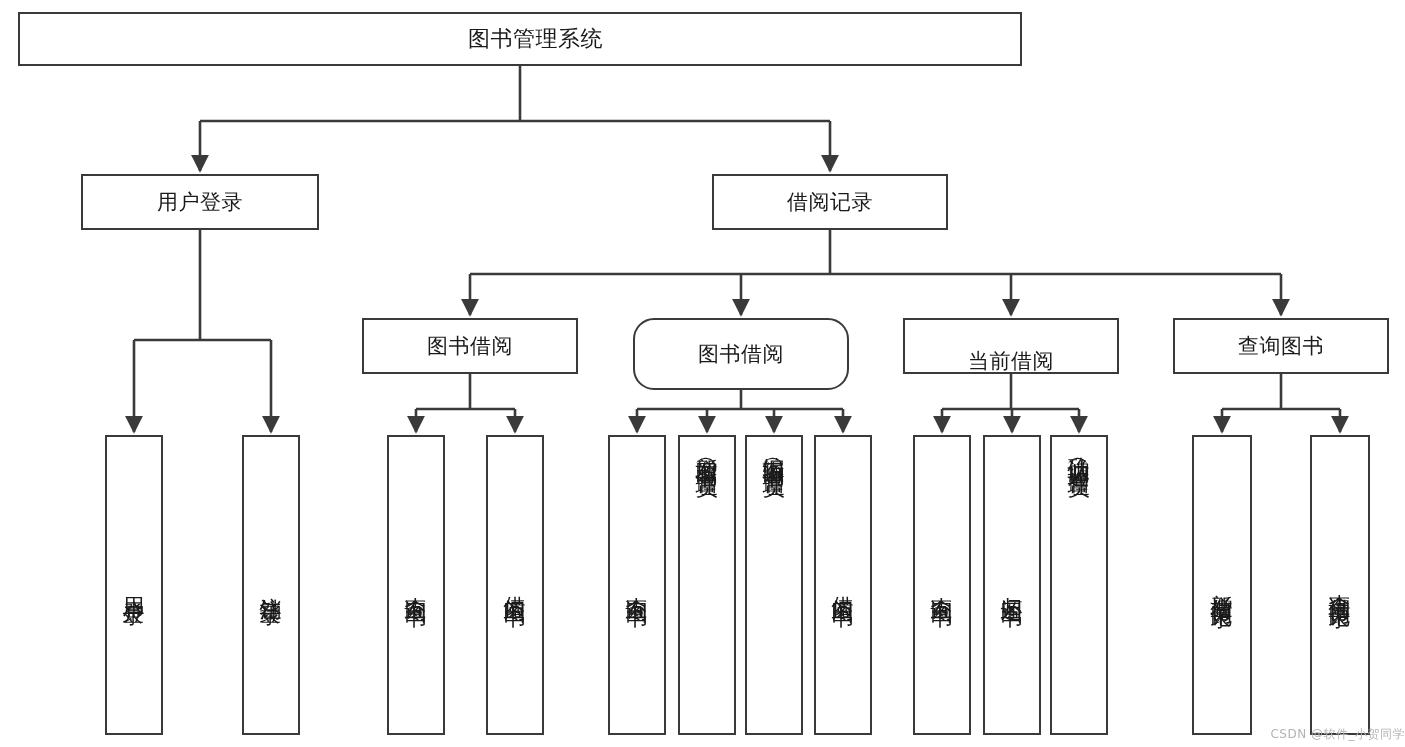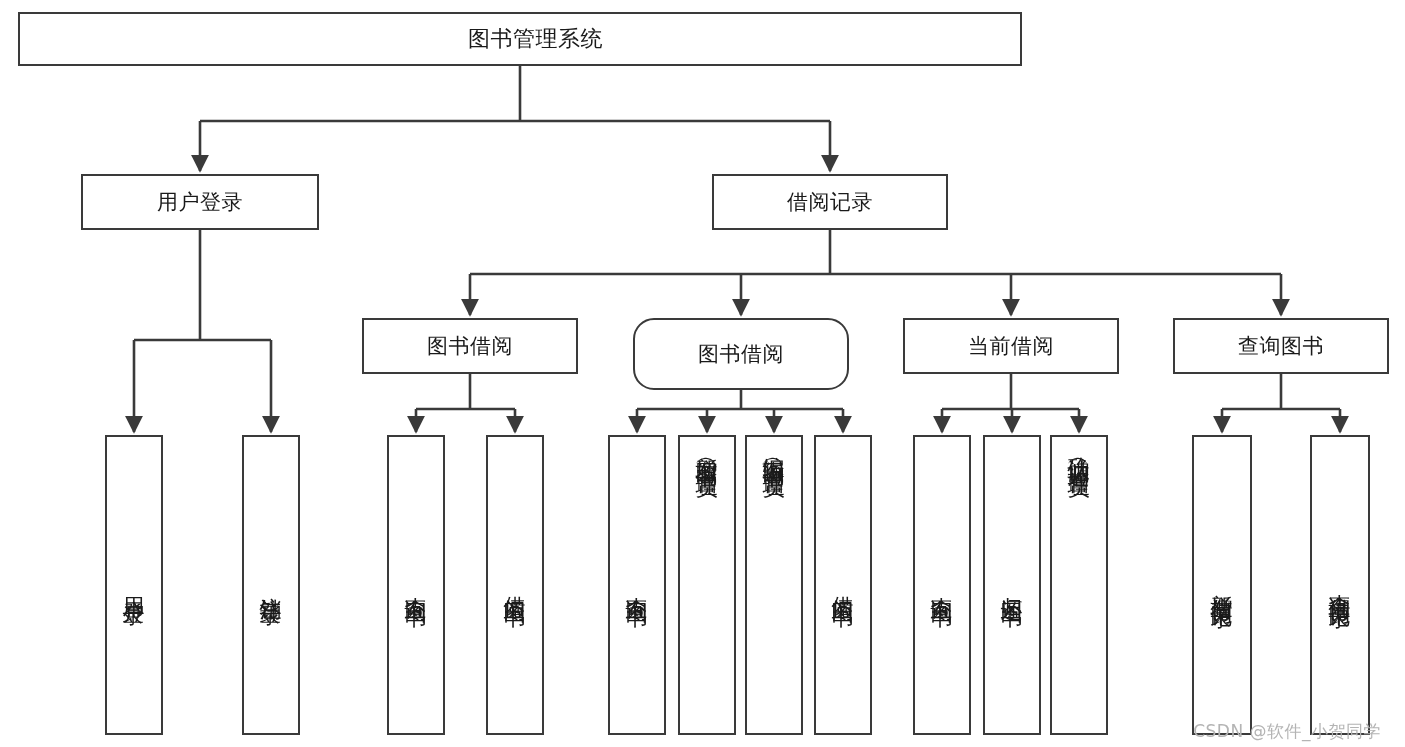--- a/index.html
+++ b/index.html
@@ -68,23 +68,23 @@
     align-items: center;
   }
   .node.vert.top {
     align-items: flex-start;
   }
   .node.vert .label {
     padding: 2px 0;
   }
   #watermark {
     position: absolute;
-    right: 24px;
+    right: 0;
     bottom: 4px;
-    font-size: 17px;
+    font-size: 12px;
     color: #b4b4b4;
     letter-spacing: 0.5px;
     white-space: nowrap;
     font-family: "DejaVu Sans", "Liberation Sans", sans-serif;
   }
 </style>
 </head>
 <body>
 
 <div id="canvas">
@@ -141,21 +141,21 @@
       </div>
       <div class="node horiz" style="left: 712px; top: 174px; width: 236px; height: 56px;">
         <span class="label">借阅记录</span>
       </div>
       <div class="node horiz" style="left: 362px; top: 318px; width: 216px; height: 56px;">
         <span class="label">图书借阅</span>
       </div>
       <div class="node horiz" style="left: 633px; top: 318px; width: 216px; height: 72px; border-radius: 21px;">
         <span class="label">图书借阅</span>
       </div>
-      <div class="node horiz" style="left: 903px; top: 318px; width: 216px; height: 56px;">
+      <div class="node horiz" style="left: 903px; top: 318px; width: 216px; height: 56px; align-items: flex-end;">
         <span class="label">当前借阅</span>
       </div>
       <div class="node horiz" style="left: 1173px; top: 318px; width: 216px; height: 56px;">
         <span class="label">查询图书</span>
       </div>
       <div class="node vert mid" style="left: 105px; top: 435px; width: 58px; height: 300px;">
         <span class="label">用户登录</span>
       </div>
       <div class="node vert mid" style="left: 242px; top: 435px; width: 58px; height: 300px;">
         <span class="label">注销登录</span>

